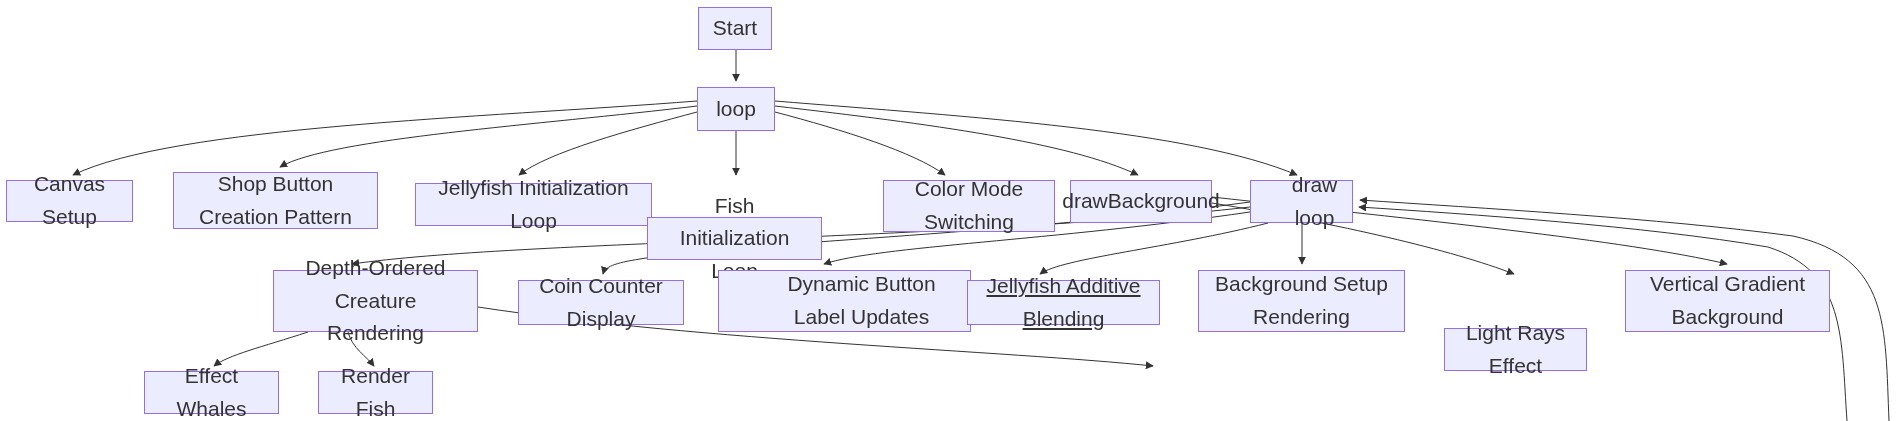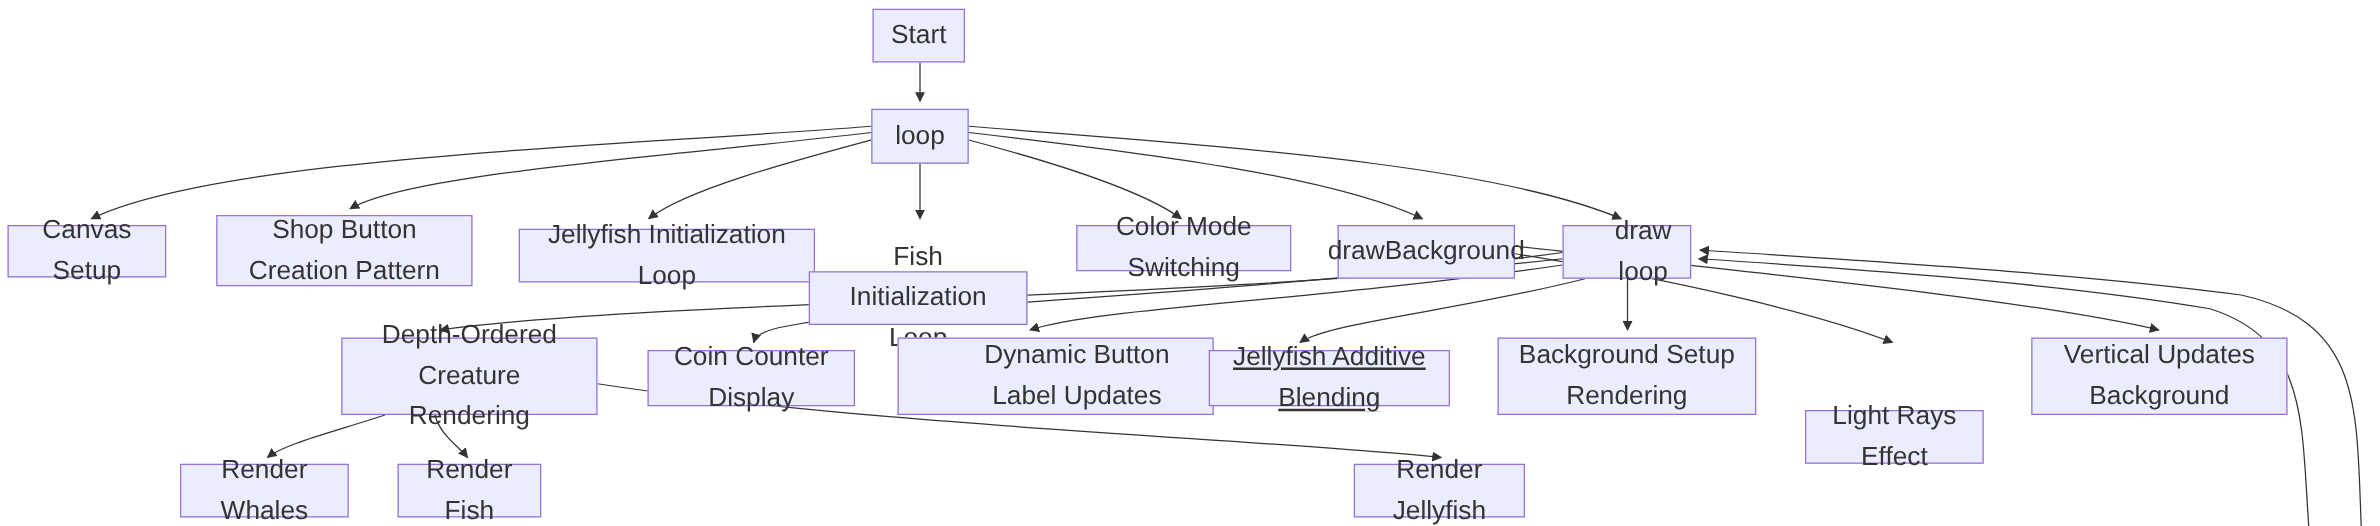--- a/index.html
+++ b/index.html
@@ -75,29 +75,28 @@
     <path class="edge" d="M1889,421 C1885,326 1890,258 1793,236 C1658,218 1478,208 1360,200" marker-end="url(#arrow)"></path>
   </svg>
 
   <div class="node" style="left:698px; top:7px; width:74px; height:43px;">Start</div>
   <div class="node" style="left:697px; top:87px; width:78px; height:44px;">loop</div>
 
   <div class="node" style="left:6px; top:180px; width:127px; height:42px;">Canvas Setup</div>
   <div class="node" style="left:173px; top:172px; width:205px; height:57px;">Shop Button Creation Pattern</div>
   <div class="node" style="left:415px; top:166px; width:237px; height:43px;margin-top:17px;">Jellyfish Initialization Loop</div>
   <div class="node" style="left:647px; top:180px; width:175px; height:43px;margin-top:37px;">Fish Initialization Loop</div>
-  <div class="node" style="left:861px; top:180px; width:172px; height:37px;">Color Mode Switching</div>
+  <div class="node" style="left:883px; top:180px; width:172px; height:52px;">Color Mode Switching</div>
   <div class="node" style="left:1070px; top:180px; width:142px; height:43px;">drawBackground</div>
   <div class="node" style="left:1250px; top:180px; width:103px; height:43px;padding-left:36px;">draw loop</div>
 
   <div class="node" style="left:273px; top:270px; width:205px; height:62px;">Depth-Ordered Creature Rendering</div>
   <div class="node" style="left:518px; top:280px; width:166px; height:45px;">Coin Counter Display</div>
   <div class="node" style="left:718px; top:270px; width:253px; height:62px;padding-left:44px;">Dynamic Button Label Updates</div>
   <div class="node" style="left:967px; top:280px; width:193px; height:45px;text-decoration:underline;">Jellyfish Additive Blending</div>
   <div class="node" style="left:1198px; top:270px; width:207px; height:62px;">Background Setup Rendering</div>
   <div class="node" style="left:1444px; top:280px; width:143px; height:43px;margin-top:48px;">Light Rays Effect</div>
-  <div class="node" style="left:1625px; top:270px; width:205px; height:62px;">Vertical Updates Background</div>
+  <div class="node" style="left:1625px; top:270px; width:205px; height:62px;">Vertical Gradient Background</div>
 
-  <div class="node" style="left:144px; top:371px; width:135px; height:43px;">Render Whales</div>
+  <div class="node" style="left:144px; top:371px; width:135px; height:43px;">Effect Whales</div>
   <div class="node" style="left:318px; top:371px; width:115px; height:43px;">Render Fish</div>
-  <div class="node" style="left:1083px; top:371px; width:137px; height:43px;">Render Jellyfish</div>
 
 </div>
 
 </body></html>

